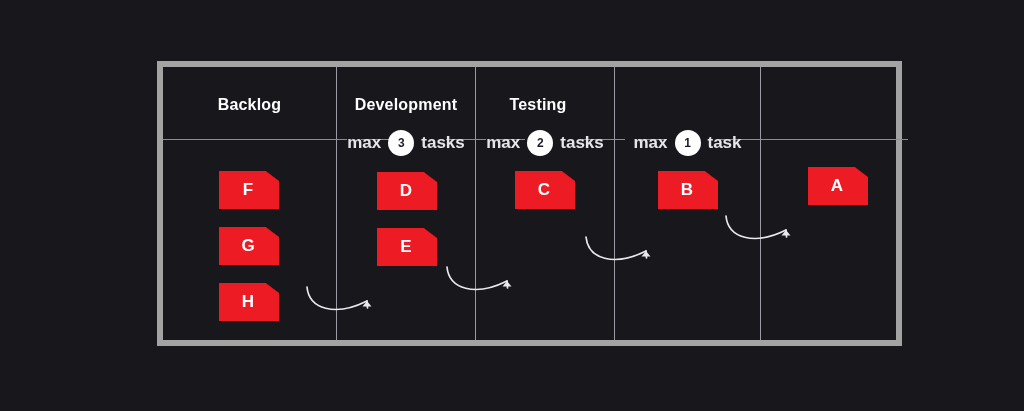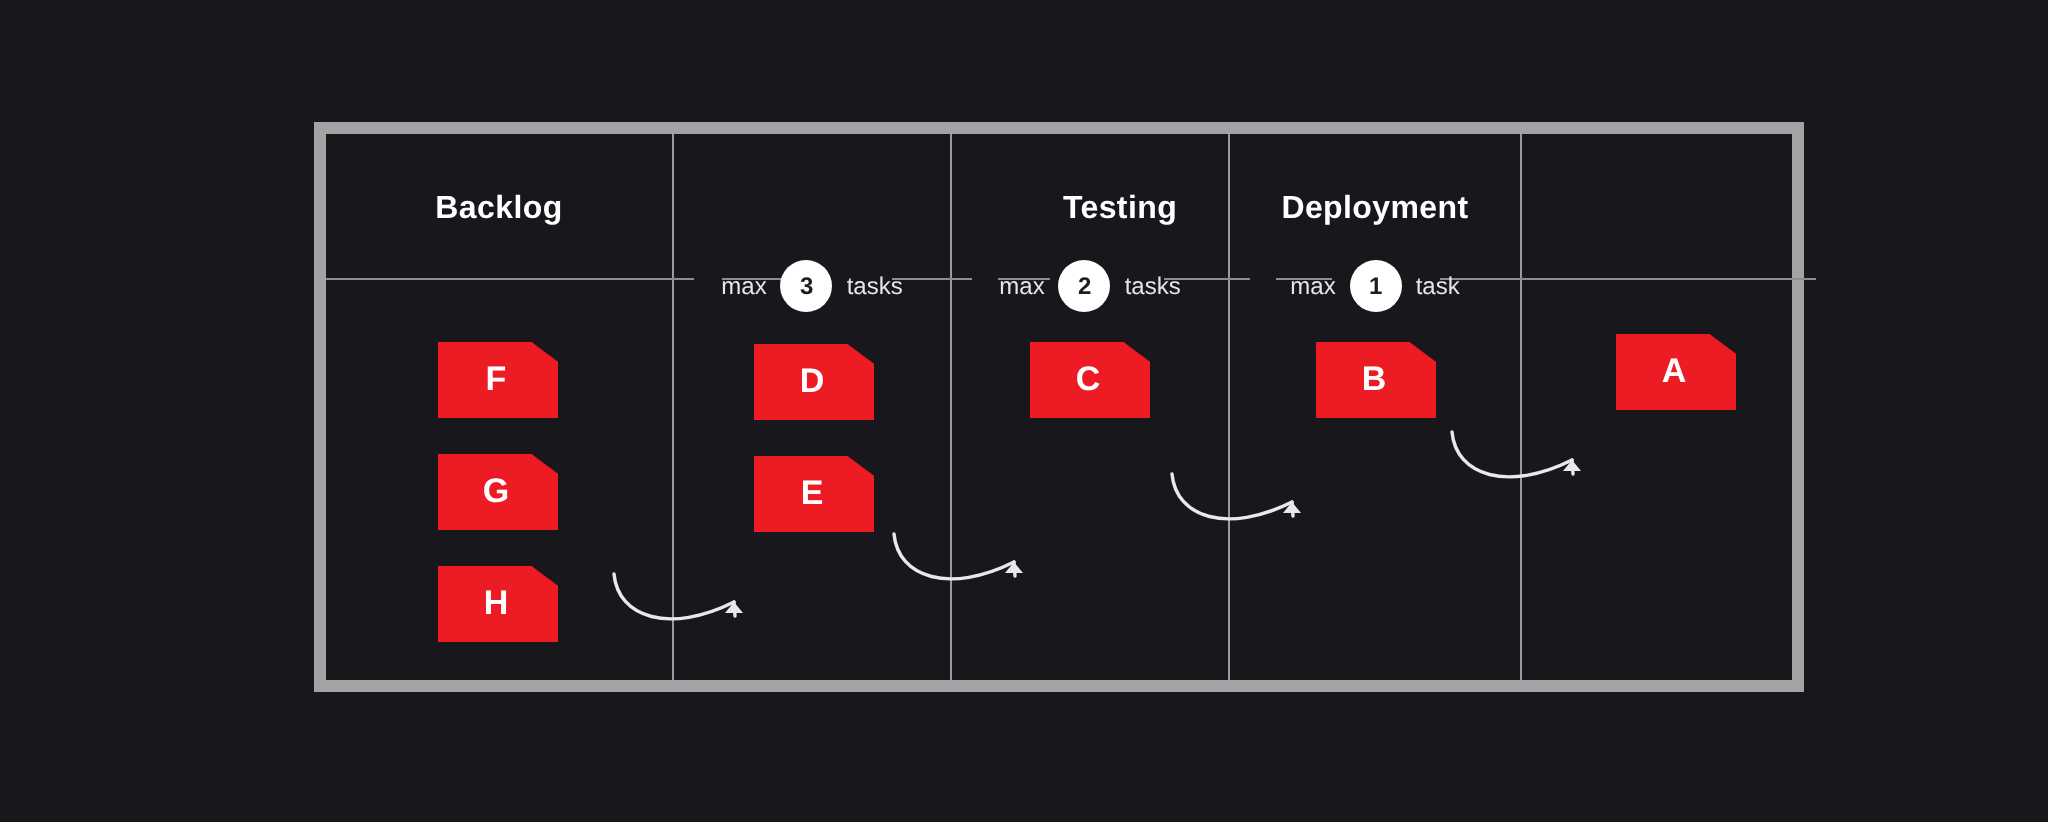--- a/index.html
+++ b/index.html
@@ -60,22 +60,22 @@
     top: 62px;
     height: 28px;
     display: flex;
     align-items: center;
     justify-content: center;
     gap: 7px;
     white-space: nowrap;
   }
   .wip .wip-word {
     color: #e6e6ea;
-    font-size: 12px;
-    font-weight: normal;
+    font-size: 17px;
+    font-weight: bold;
   }
   .wip .wip-circle {
     width: 26px;
     height: 26px;
     border-radius: 50%;
     background: #ffffff;
     color: #1c1c22;
     font-size: 12px;
     font-weight: bold;
     display: flex;
@@ -141,22 +141,22 @@
 
   <div class="hdr-line" style="left:0px;   top:72px; width:184px;"></div>
   <div class="hdr-line" style="left:198px; top:72px; width:30px;"></div>
   <div class="hdr-line" style="left:283px; top:72px; width:40px;"></div>
   <div class="hdr-line" style="left:336px; top:72px; width:26px;"></div>
   <div class="hdr-line" style="left:419px; top:72px; width:43px;"></div>
   <div class="hdr-line" style="left:475px; top:72px; width:28px;"></div>
   <div class="hdr-line" style="left:557px; top:72px; width:188px;"></div>
 
   <div class="col-title" style="left:0px;   width:173px;">Backlog</div>
-  <div class="col-title" style="left:328px; width:138px;">Testing</div>
-  <div class="col-title" style="left:452px; width:145px;">Deployment</div>
+  <div class="col-title" style="left:174px; width:138px;">Development</div>
+  <div class="col-title" style="left:306px; width:138px;">Testing</div>
 
   <div class="wip" style="left:174px; width:138px;">
     <span class="wip-word">max</span>
     <span class="wip-circle">3</span>
     <span class="wip-word">tasks</span>
   </div>
 
   <div class="wip" style="left:313px; width:138px;">
     <span class="wip-word">max</span>
     <span class="wip-circle">2</span>

